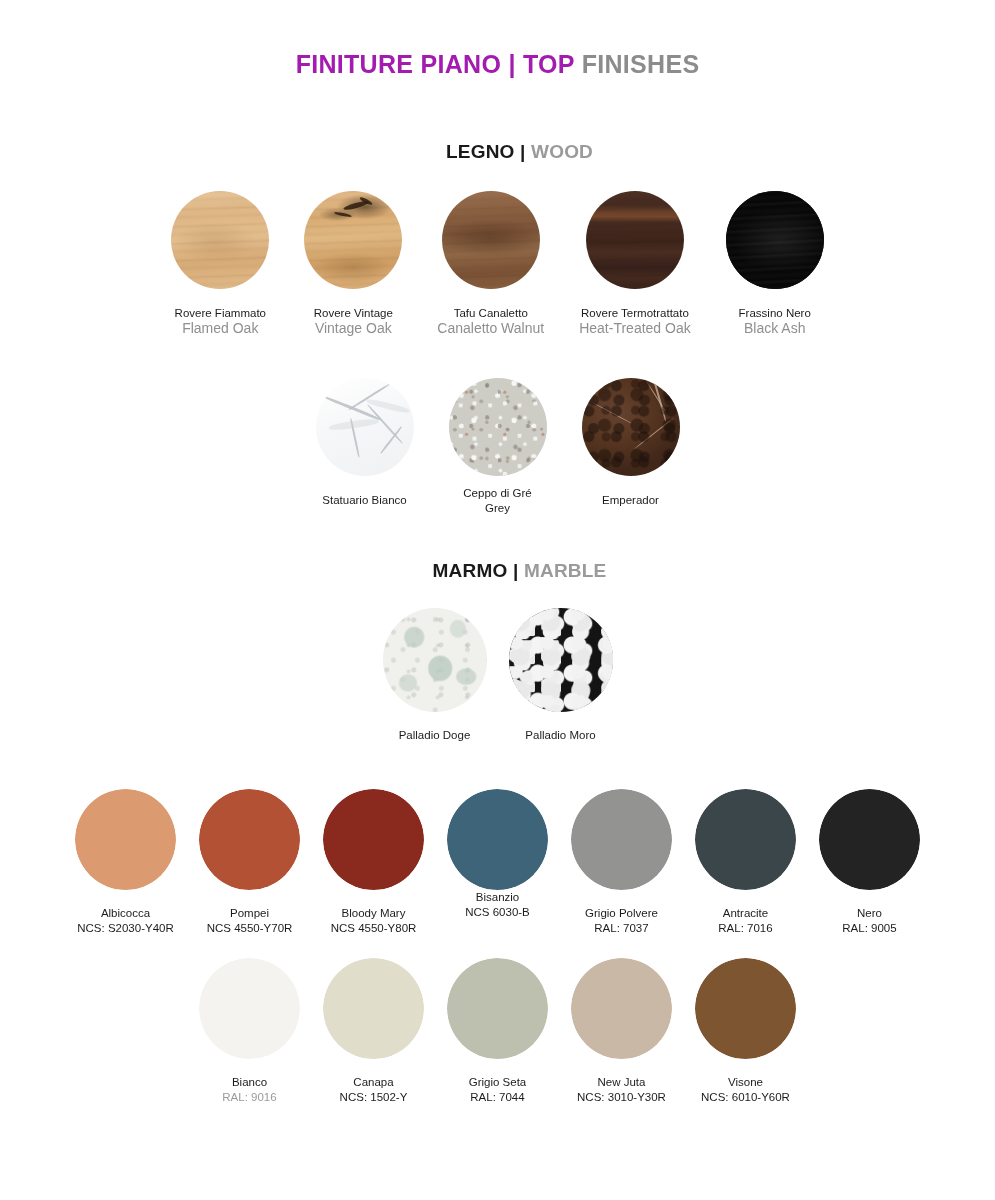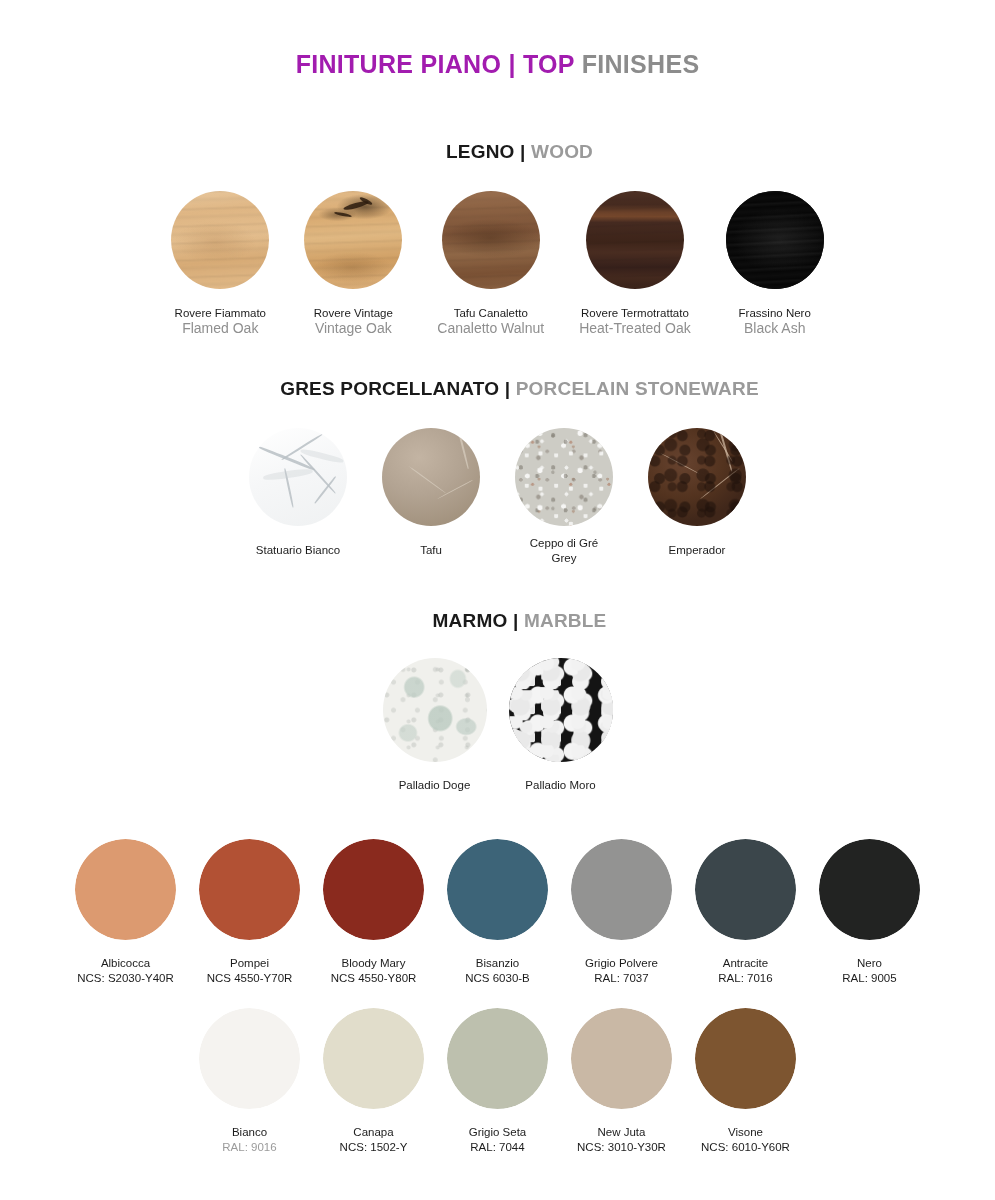--- a/index.html
+++ b/index.html
@@ -325,56 +325,40 @@
         </div>
         <div class="labels" style="margin-top:17px;">
           <div class="label-it">Frassino Nero</div>
           <div class="label-en">Black Ash</div>
         </div>
       </div>
     </div>
   </div>
 
   <div style="margin-top:42px;">
-    <div class="section-title">
-      <span class="it">GRES PORCELLANATO |</span>
-      <span class="en">PORCELAIN STONEWARE</span>
-    </div>
 
     <div class="row" style="margin-top:28px; gap:35px;">
 
       <div class="swatch-cell">
         <div class="disc" style="width:98px;height:98px;">
           <div class="stone s-statuario">
             <span class="vein" style="left:8%;top:30%;width:60px;height:2.5px;transform:rotate(22deg);"></span>
             <span class="vein" style="left:30%;top:18%;width:48px;height:2px;transform:rotate(-32deg);"></span>
             <span class="vein" style="left:44%;top:46%;width:52px;height:2px;transform:rotate(48deg);"></span>
             <span class="vein" style="left:20%;top:60%;width:40px;height:1.8px;transform:rotate(78deg);"></span>
             <span class="vein soft" style="left:52%;top:26%;width:44px;height:6px;transform:rotate(14deg);"></span>
             <span class="vein soft" style="left:14%;top:44%;width:50px;height:7px;transform:rotate(-8deg);"></span>
             <span class="vein" style="left:60%;top:62%;width:34px;height:1.6px;transform:rotate(-52deg);"></span>
           </div>
         </div>
         <div class="labels" style="margin-top:17px;">
           <div class="label-it">Statuario Bianco</div>
         </div>
       </div>
 
-      <div class="swatch-cell">
-        <div class="disc" style="width:98px;height:98px;">
-          <div class="stone s-tafu">
-            <span class="vein" style="left:44%;top:6%;width:70px;height:1.6px;transform:rotate(76deg);"></span>
-            <span class="vein" style="left:22%;top:52%;width:46px;height:1.4px;transform:rotate(36deg);"></span>
-            <span class="vein" style="left:54%;top:62%;width:40px;height:1.2px;transform:rotate(-28deg);"></span>
-          </div>
-        </div>
-        <div class="labels" style="margin-top:17px;">
-          <div class="label-it">Tafu</div>
-        </div>
-      </div>
 
       <div class="swatch-cell">
         <div class="disc" style="width:98px;height:98px;">
           <div class="stone s-ceppo"></div>
         </div>
         <div class="labels" style="margin-top:10px;">
           <div class="label-it">Ceppo di Gré
 Grey</div>
         </div>
       </div>
@@ -455,21 +439,21 @@
         <div class="labels" style="margin-top:16px;">
           <div class="label-it">Bloody Mary</div>
           <div class="label-code">NCS 4550-Y80R</div>
         </div>
       </div>
 
       <div class="swatch-cell">
         <div class="disc" style="width:101px;height:101px;">
           <div class="lacquer" style="background:#3d6478;"></div>
         </div>
-        <div class="labels" style="margin-top:16px;">
+        <div class="labels" style="">
           <div class="label-it">Bisanzio</div>
           <div class="label-code">NCS 6030-B</div>
         </div>
       </div>
 
       <div class="swatch-cell">
         <div class="disc" style="width:101px;height:101px;">
           <div class="lacquer" style="background:#939392;"></div>
         </div>
         <div class="labels" style="margin-top:16px;">

